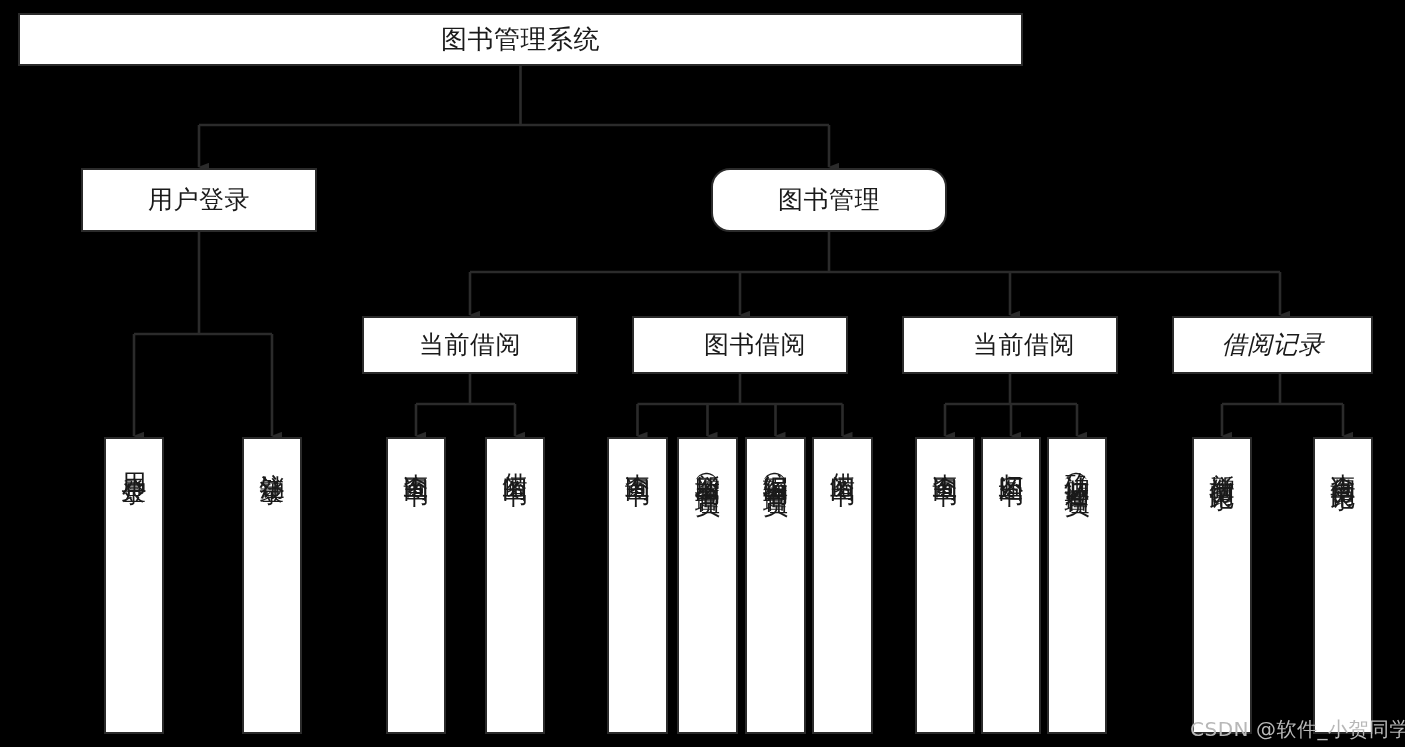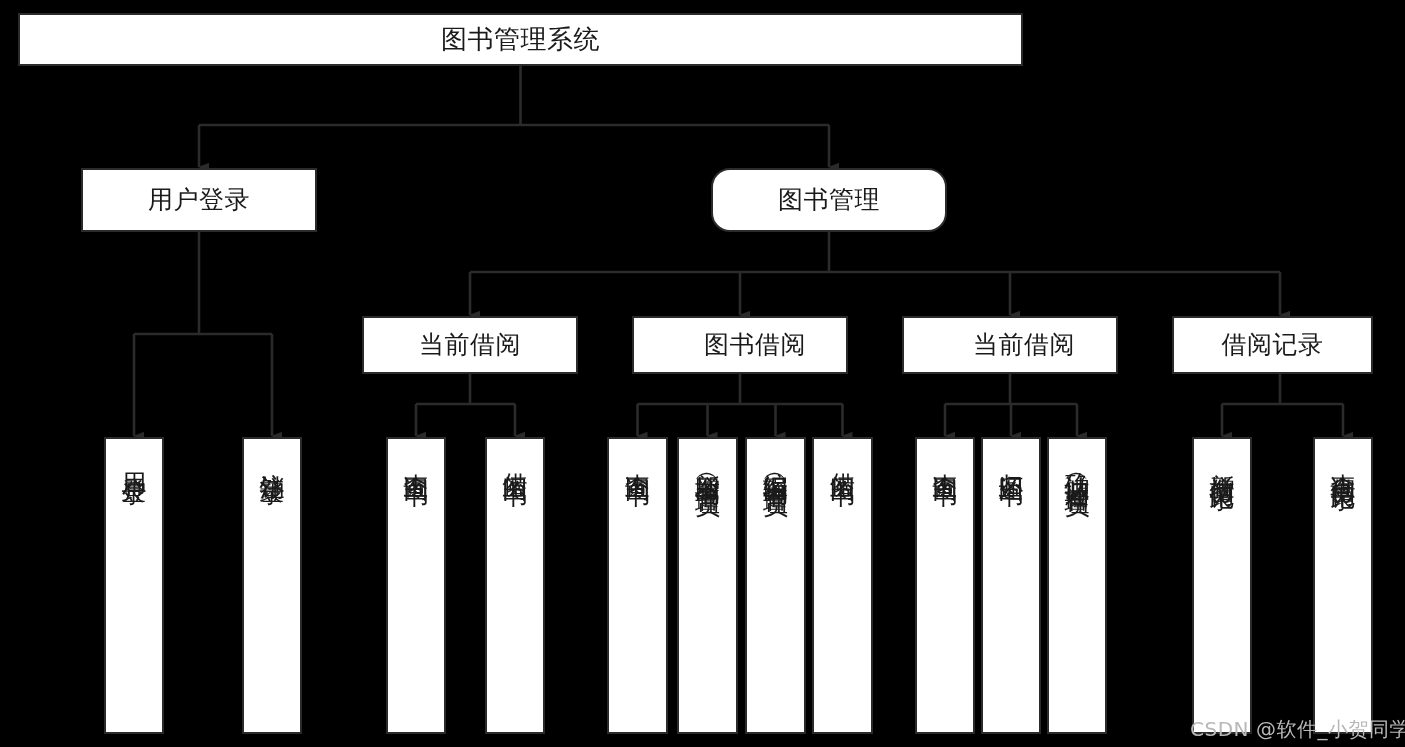--- a/index.html
+++ b/index.html
@@ -126,21 +126,21 @@
 
   <div class="node horizontal" id="n-l3_new_book" style="left: 362px; top: 316px; width: 216px; height: 58px;">
     <span class="label">当前借阅</span>
   </div>
   <div class="node horizontal" id="n-l3_borrow" style="left: 632px; top: 316px; width: 216px; height: 58px; padding-left: 30px;">
     <span class="label">图书借阅</span>
   </div>
   <div class="node horizontal" id="n-l3_current" style="left: 902px; top: 316px; width: 216px; height: 58px; padding-left: 28px;">
     <span class="label">当前借阅</span>
   </div>
-  <div class="node horizontal" id="n-l3_record" style="left: 1172px; top: 316px; width: 201px; height: 58px;">
+  <div class="node horizontal" id="n-l3_record" style="left: 1172px; top: 316px; width: 201px; height: 58px; font-style: italic;">
     <span class="label">借阅记录</span>
   </div>
 
   <div class="node vertical" id="n-leaf_user_login" style="left: 104px; top: 437px; width: 60px; height: 297px;">
     <span class="label">用户登录</span>
   </div>
   <div class="node vertical" id="n-leaf_logout" style="left: 242px; top: 437px; width: 60px; height: 297px;">
     <span class="label">注销登录</span>
   </div>
 

